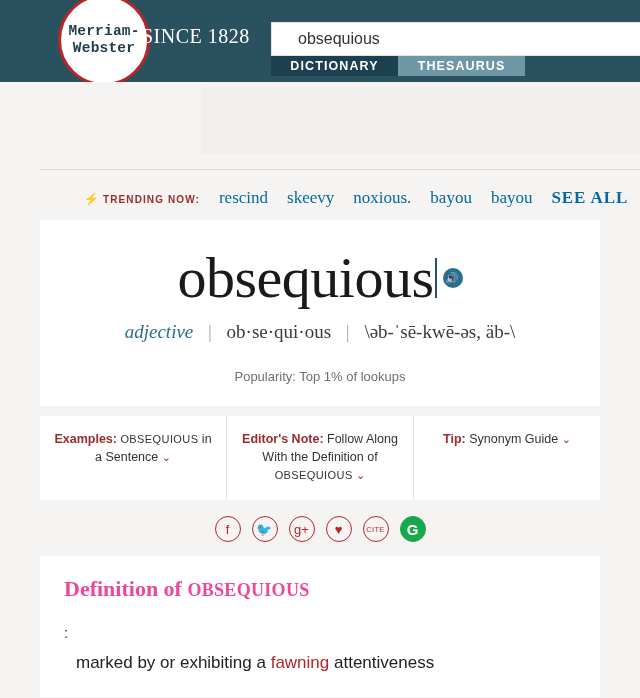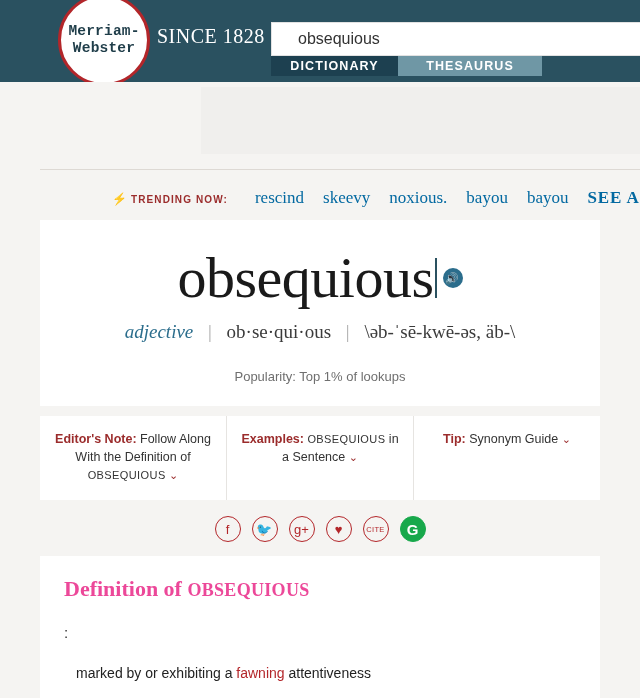--- a/index.html
+++ b/index.html
@@ -37,21 +37,21 @@
   }
   .logo span {
     font-family: Liberation Mono, monospace;
     font-size: 14.5px;
     font-weight: bold;
     color: #1f3d49;
     letter-spacing: .2px;
   }
   .since {
     position: absolute;
-    left: 157px;
+    left: 142px;
     top: 25px;
     font-family: "Liberation Serif", serif;
     font-size: 20px;
     color: #ffffff;
     letter-spacing: .5px;
   }
   .topnav {
     position: absolute;
     left: 281px;
     top: 25px;
@@ -104,21 +104,21 @@
     padding: 0 16px;
     font-size: 12.5px;
     font-weight: bold;
     letter-spacing: 1.1px;
     color: #ffffff;
     display: flex;
     align-items: center;
     justify-content: center;
   }
   .tab.dictionary { background: #1d4050; width: 127px; }
-  .tab.thesaurus { background: #6f97a5; width: 144px; }
+  .tab.thesaurus { background: #6f97a5; width: 127px; }
 
   
   .banner-wrap {
     height: 88px;
     background: #f5f4f2;
     position: relative;
   }
   .banner {
     position: absolute;
     left: 201px;
@@ -133,22 +133,22 @@
     top: 87px;
     width: 600px;
     height: 1px;
     background: #ddd9d4;
   }
 
   
   .trending {
     display: flex;
     align-items: baseline;
-    padding: 18px 0 12px 112px;
-    gap: 8px;
+    padding: 18px 0 12px 84px;
+    gap: 0;
     background: #f5f4f2;
   }
   .trending-label {
     font-size: 10px;
     font-weight: bold;
     letter-spacing: 1.1px;
     color: #9b2c2c;
     white-space: nowrap;
   }
   .bolt { color: #b3262a; font-size: 12px; margin-right: 3px; }
@@ -293,23 +293,23 @@
   .deftitle .sc {
     font-size: 18px;
     letter-spacing: .3px;
   }
   .colon {
     margin-top: 22px;
     font-size: 15px;
     color: #333;
   }
   .defline {
-    margin-top: 24px;
+    margin-top: 12px;
     margin-left: 12px;
-    font-size: 14px;
+    font-size: 17px;
     color: #222;
   }
   .defline a {
     color: #b3262a;
     text-decoration: none;
   }
 </style>
 </head>
 <body>
 
@@ -375,27 +375,27 @@
     <span class="bar">|</span>
     <span>\əb-ˈsē-kwē-əs, äb-\</span>
   </div>
 
   <div class="popularity">Popularity: Top 1% of lookups</div>
 </div>
 
 <div class="boxes">
 
   <div class="box">
+    <b>Examples:</b><span class="sc"> OBSEQUIOUS</span><span> in a Sentence</span>
+    <span class="chev">⌄</span>
+  </div>
+
+  <div class="box">
     <b>Editor's Note:</b><span> Follow Along With the Definition of</span>
     <span class="sc"> OBSEQUIOUS</span>
-    <span class="chev">⌄</span>
-  </div>
-
-  <div class="box">
-    <b>Examples:</b><span class="sc"> OBSEQUIOUS</span><span> in a Sentence</span>
     <span class="chev">⌄</span>
   </div>
 
   <div class="box">
     <b>Tip:</b><span> Synonym Guide</span>
     <span class="chev">⌄</span>
   </div>
 </div>
 
 <div class="social">

